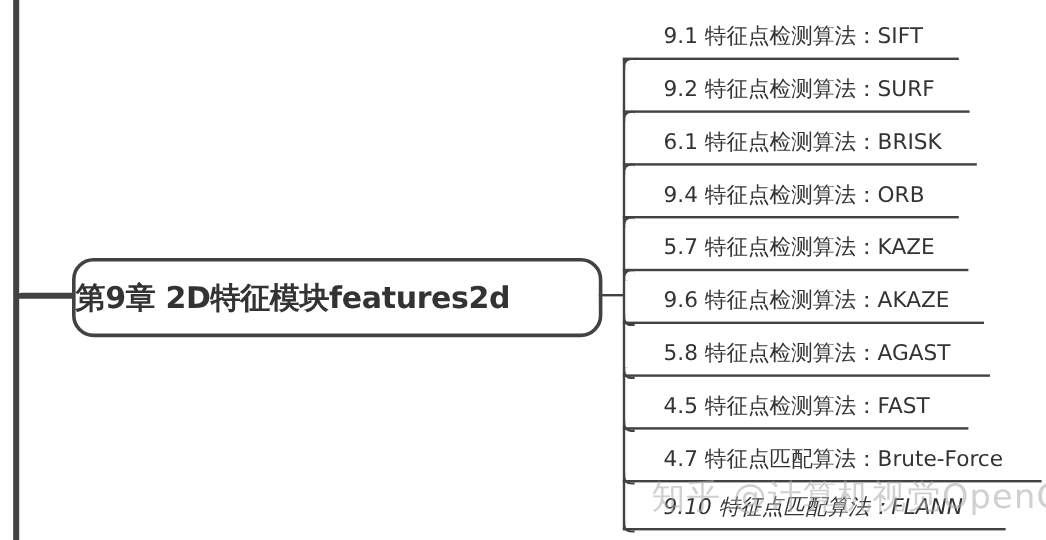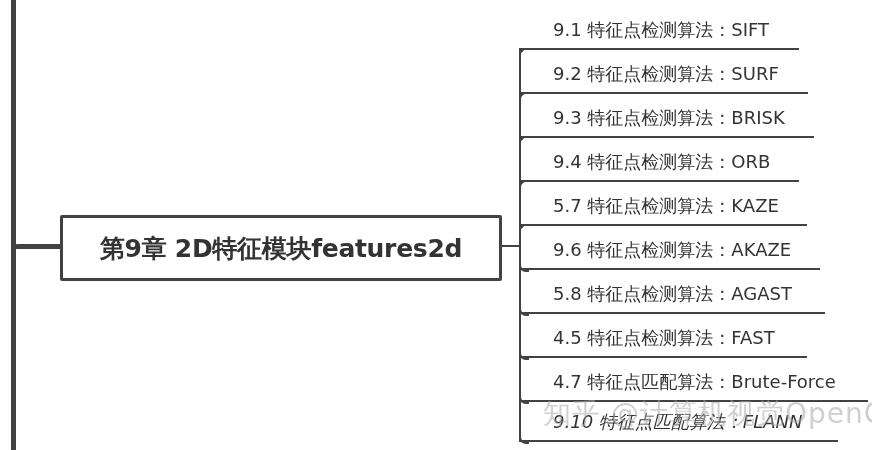--- a/index.html
+++ b/index.html
@@ -1,22 +1,22 @@
 <!DOCTYPE html>
 <html><head>
 <meta charset="utf-8">
 <style>
   html, body { margin:0; padding:0; }
   body { width:872px; height:450px; background:#ffffff; position:relative; overflow:hidden;
          font-family:"DejaVu Sans","Liberation Sans",sans-serif; color:#333333; }
   .trunk { position:absolute; left:11px; top:0; width:5px; height:450px; background:#424242; }
   .trunk-branch { position:absolute; left:13px; top:244px; width:48px; height:5px; background:#424242; border-top-left-radius:6px; }
   .center-node { position:absolute; left:60px; top:215px; width:436px; height:60px;
-                 border:3px solid #424242; border-radius:2px; background:#ffffff;
-                 display:flex; align-items:center; justify-content:center; }
+                 border:3px solid #424242; border-radius:18px; background:#ffffff;
+                 display:flex; align-items:center; }
   .center-title { font-size:25px; font-weight:bold; color:#333333; letter-spacing:-0.3px; white-space:nowrap; }
   .center-link { position:absolute; left:499px; top:245px; width:21px; height:2px; background:#424242; }
   .vconn { position:absolute; left:519px; top:49px; width:2px; height:392px; background:#424242; }
   .topic { position:absolute; left:519px; height:2px; }
   .topic .line { position:absolute; left:0; top:0; height:2px; background:#424242; }
   .topic .corner { position:absolute; left:0; width:8px; height:8px; border-left:2px solid #424242; }
   .topic.up .corner { top:0; border-top:2px solid #424242; border-top-left-radius:7px; }
   .topic.down .corner { top:-6px; border-bottom:2px solid #424242; border-bottom-left-radius:7px; }
   .topic .label { position:absolute; left:34px; top:-30px; font-size:18px; color:#333333; white-space:nowrap; }
   .watermark { position:absolute; left:543px; top:395px; font-size:28px; color:rgba(170,170,170,0.55); white-space:nowrap; letter-spacing:1px; }
@@ -40,21 +40,21 @@
       <span class="label">9.1 特征点检测算法：SIFT</span>
     </div>
   <div class="topic up" style="top: 92px; width: 289px;">
       <div class="corner"></div>
       <div class="line" style="width: 289px;"></div>
       <span class="label">9.2 特征点检测算法：SURF</span>
     </div>
   <div class="topic up" style="top: 136px; width: 295px;">
       <div class="corner"></div>
       <div class="line" style="width: 295px;"></div>
-      <span class="label">9.3 特征点检测算法：BRISK</span>
+      <span class="label">6.1 特征点检测算法：BRISK</span>
     </div>
   <div class="topic up" style="top: 180px; width: 280px;">
       <div class="corner"></div>
       <div class="line" style="width: 280px;"></div>
       <span class="label">9.4 特征点检测算法：ORB</span>
     </div>
   <div class="topic up" style="top: 224px; width: 288px;">
       <div class="corner"></div>
       <div class="line" style="width: 288px;"></div>
       <span class="label">5.7 特征点检测算法：KAZE</span>

